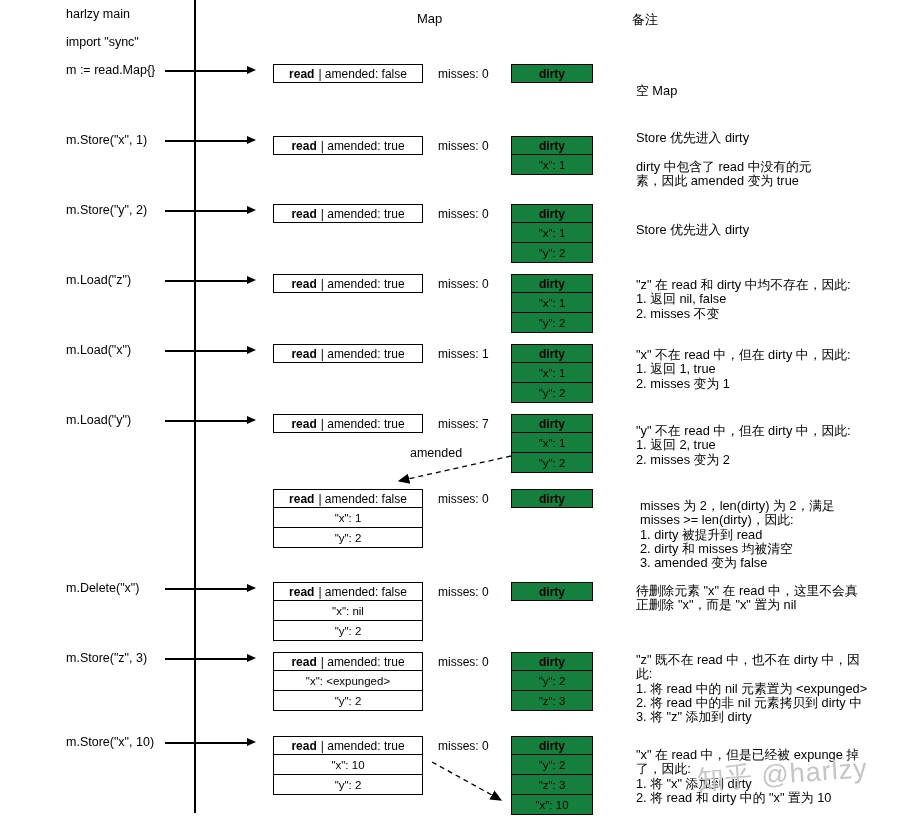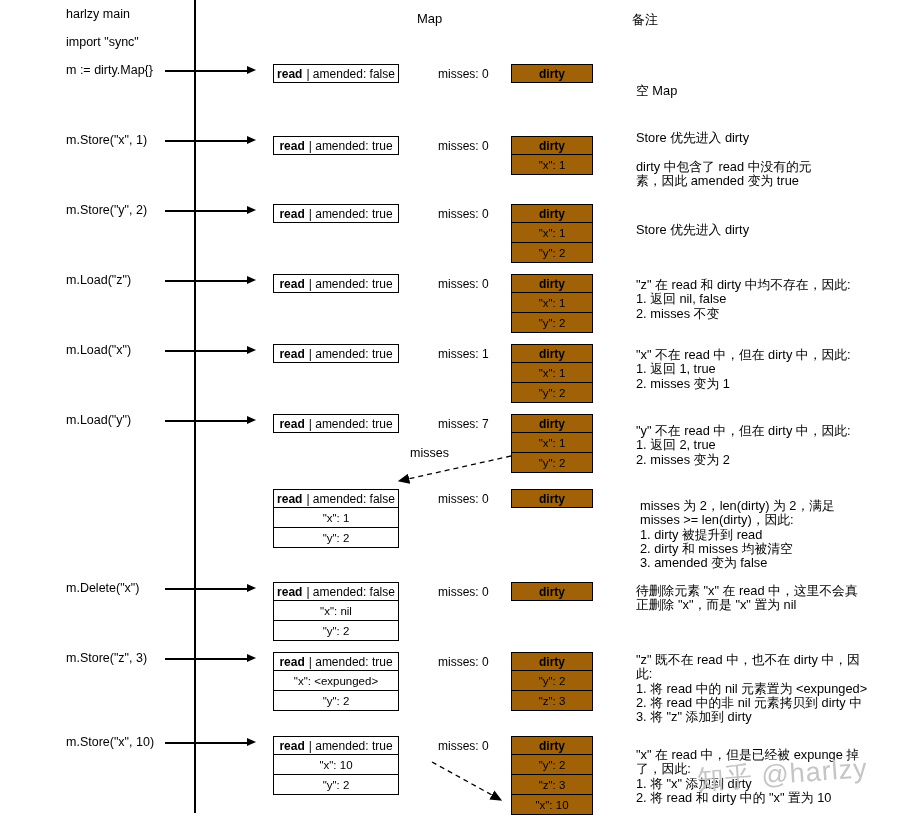--- a/index.html
+++ b/index.html
@@ -4,22 +4,22 @@
 <style>
   html,body { margin:0; padding:0; background:#fff; }
   .canvas { position:relative; width:906px; height:823px; background:#fff;
             font-family:"Liberation Sans", sans-serif; color:#000; overflow:hidden; }
   .code { position:absolute; left:66px; font-size:12.5px; white-space:pre; }
   .vline { position:absolute; left:194px; top:0; width:1.5px; height:813px; background:#000; }
   .col-hdr { position:absolute; top:11px; font-weight:normal; font-size:13px; }
   .harrow { position:absolute; left:165px; width:82px; height:1.5px; background:#000; }
   .harrow::after { content:""; position:absolute; right:-9px; top:-4px; width:0; height:0;
             border-left:9px solid #000; border-top:4.5px solid transparent; border-bottom:4.5px solid transparent; }
-  .rbox { position:absolute; left:273px; width:126px; border:1.5px solid #000; background:#fff; box-sizing:border-box; }
-  .dbox { position:absolute; left:511px; width:82px; border:1.5px solid #000; background:#a16207; box-sizing:border-box; }
+  .rbox { position:absolute; left:273px; width:150px; border:1.5px solid #000; background:#fff; box-sizing:border-box; }
+  .dbox { position:absolute; left:511px; width:82px; border:1.5px solid #000; background:#15803d; box-sizing:border-box; }
   .bhdr { height:17px; display:flex; align-items:center; justify-content:center; font-size:12px; }
   .bhdr b { font-weight:bold; }
   .bhdr .amended { margin-left:4px; }
   .bold { font-weight:bold; }
   .bitem { height:19px; border-top:1.5px solid #000; display:flex; align-items:center; justify-content:center; font-size:11.5px; }
   .misses { position:absolute; left:438px; font-size:12px; }
   .note { position:absolute; left:636px; font-size:12.8px; line-height:14.3px; white-space:pre; }
   .promote-label { position:absolute; left:410px; top:446px; font-size:12.5px; }
   svg.dash { position:absolute; }
   .watermark { position:absolute; left:697px; top:762px; font-size:27px; color:#c5c5c5;
@@ -32,21 +32,21 @@
 
   <div class="vline"></div>
 
   <div class="col-hdr" style="left:417px">Map</div>
   <div class="col-hdr" style="left:632px">备注</div>
 
   <div class="code" style="top:7px">harlzy main</div>
   <div class="code" style="top:35px">import "sync"</div>
 
   <div>
-    <div class="code" style="top:63px">m := dirty.Map{}</div>
+    <div class="code" style="top:63px">m := read.Map{}</div>
     <div class="harrow" style="top:70px"></div>
     <div class="rbox" style="top:64px">
       <div class="bhdr">
           <b>read</b>
           <span class="amended">| amended: false</span>
         </div>
     </div>
     <div class="misses" style="top:67px">misses: 0</div>
     <div class="dbox" style="top:64px">
       <div class="bhdr bold">dirty</div>
@@ -145,21 +145,21 @@
     <div class="dbox" style="top:414px">
       <div class="bhdr bold">dirty</div>
       <div class="bitem">"x": 1</div>
       <div class="bitem">"y": 2</div>
     </div>
     <div class="note" style="top:424px">"y" 不在 read 中，但在 dirty 中，因此:
 1. 返回 2, true
 2. misses 变为 2</div>
   </div>
 
-  <div class="promote-label">misses</div>
+  <div class="promote-label">amended</div>
   <svg class="dash" style="left:388px;top:443px" width="132" height="48">
     <defs>
       <marker id="ah1" markerWidth="9" markerHeight="8" refX="8" refY="4" orient="auto">
         <path d="M0,0 L9,4 L0,8 z" fill="#000"></path>
       </marker>
     </defs>
     <line x1="123" y1="13" x2="11" y2="38" stroke="#000" stroke-width="1.3" stroke-dasharray="5,4" marker-end="url(#ah1)"></line>
   </svg>
 
   <div>

